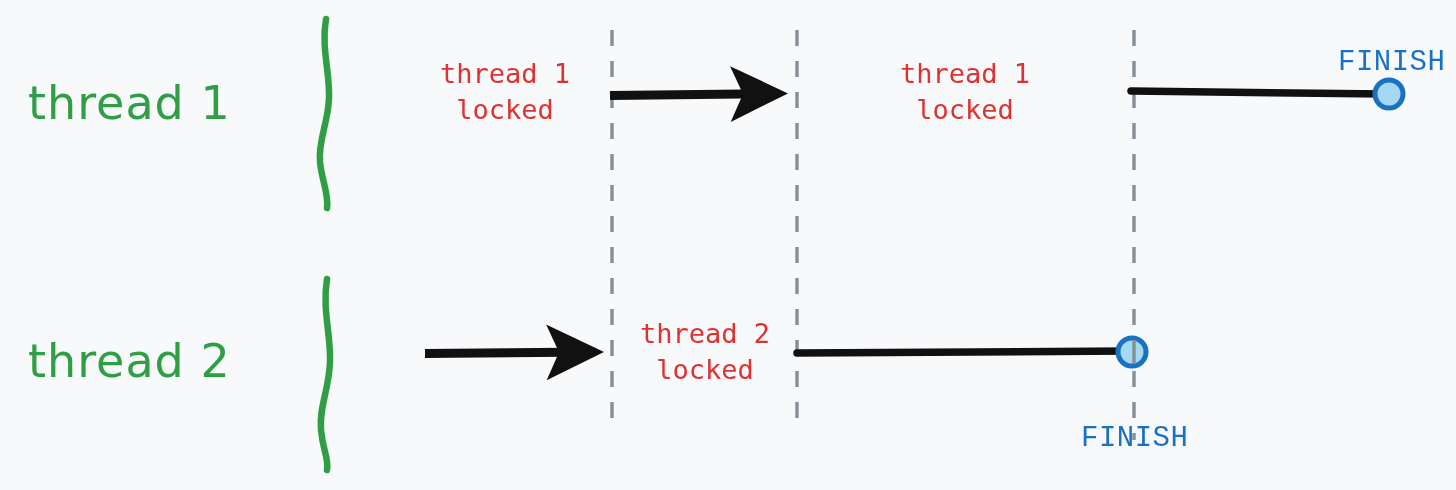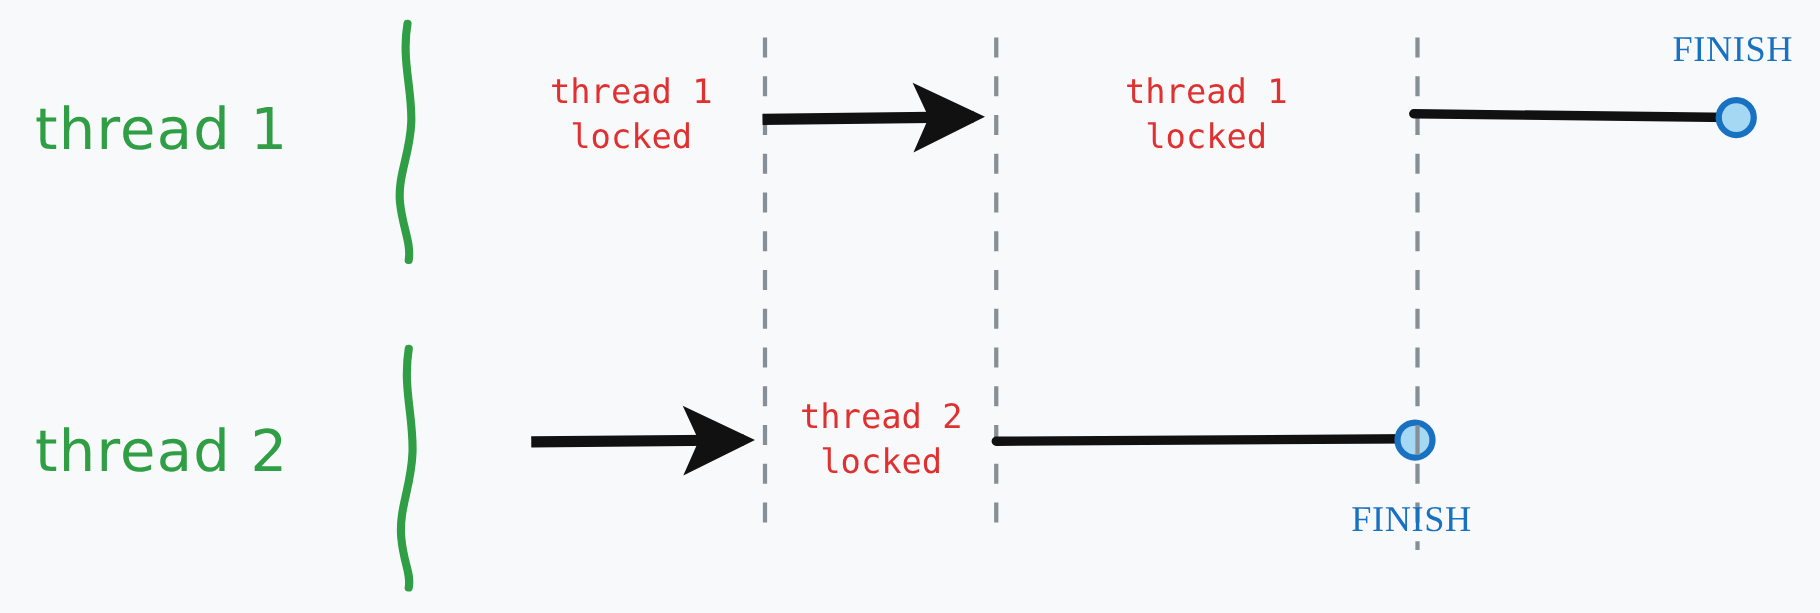--- a/index.html
+++ b/index.html
@@ -47,24 +47,25 @@
     text-align: center;
     white-space: pre-line;
   }
   #lock-label-1 { left: 425px; top: 56px; width: 160px; }
   #lock-label-2 { left: 885px; top: 56px; width: 160px; }
   #lock-label-3 { left: 625px; top: 316px; width: 160px; }
 
   .finish-label {
     position: absolute;
     color: #1971c2;
-    font-family: Liberation Serif, serif;
+    font-family: Liberation Mono, monospace;
     font-size: 29px;
     letter-spacing: 0.5px;
     white-space: nowrap;
+    margin-top: 22px;
   }
   #finish-label-1 { left: 1338px; top: 24px; }
   #finish-label-2 { left: 1081px; top: 400px; }
 </style>
 </head>
 <body>
 
 <div id="canvas-root">
 
   <svg id="diagram-svg" viewBox="0 0 1456 490">

